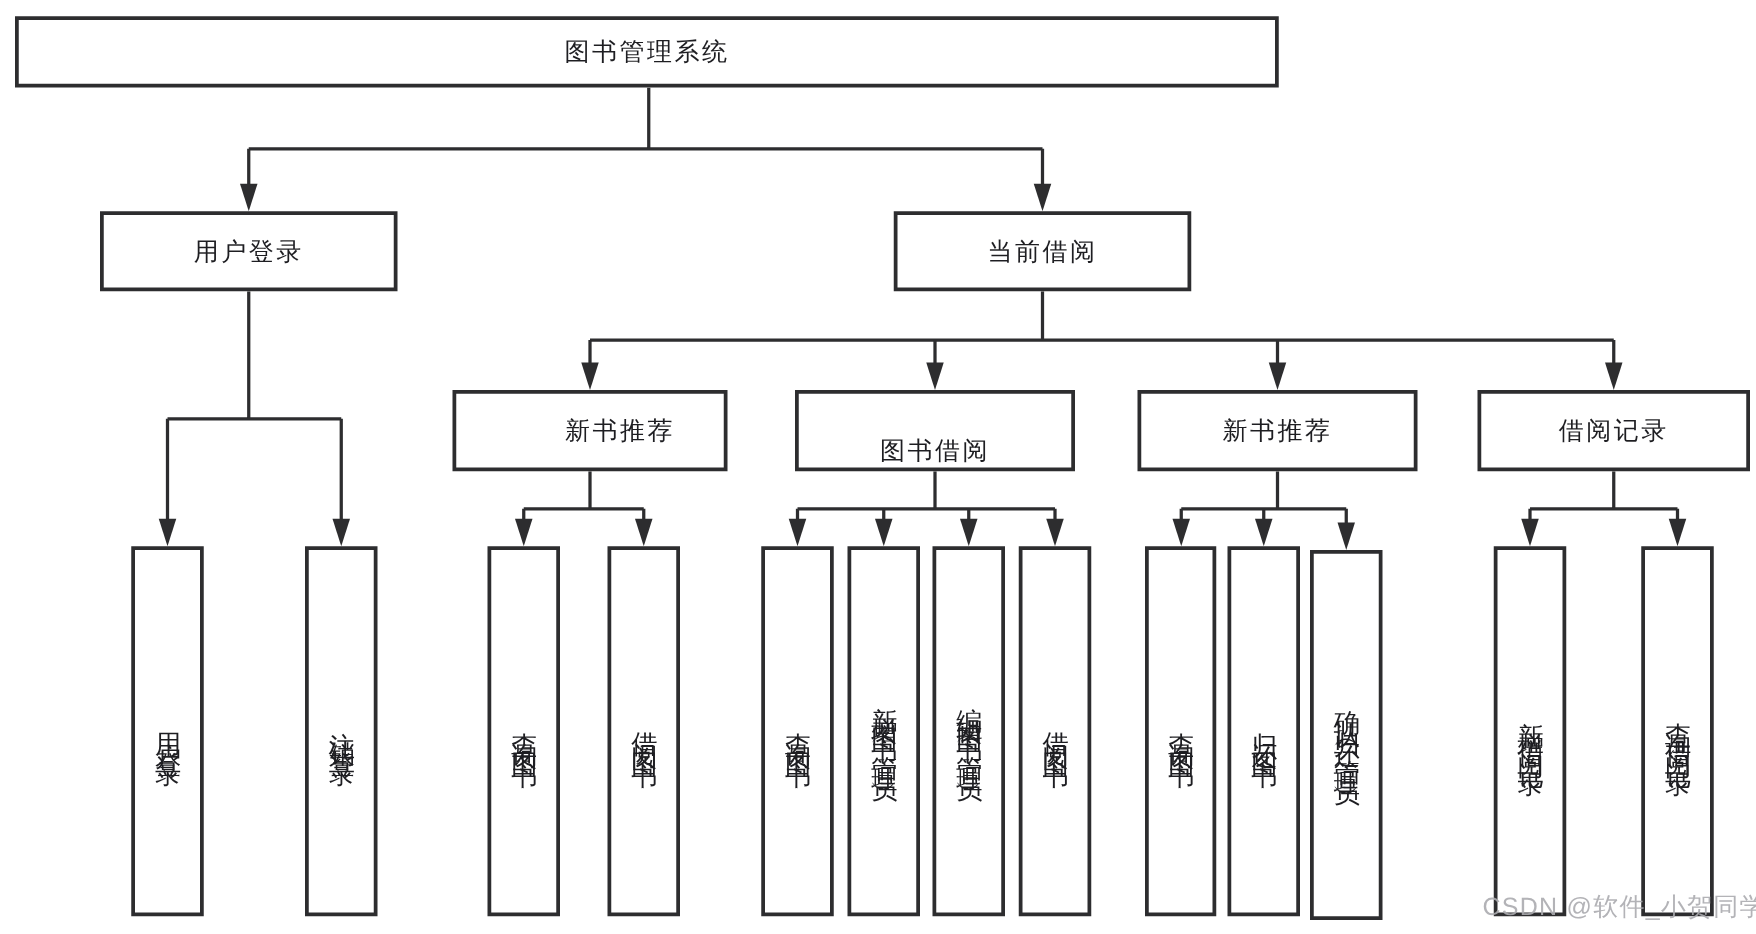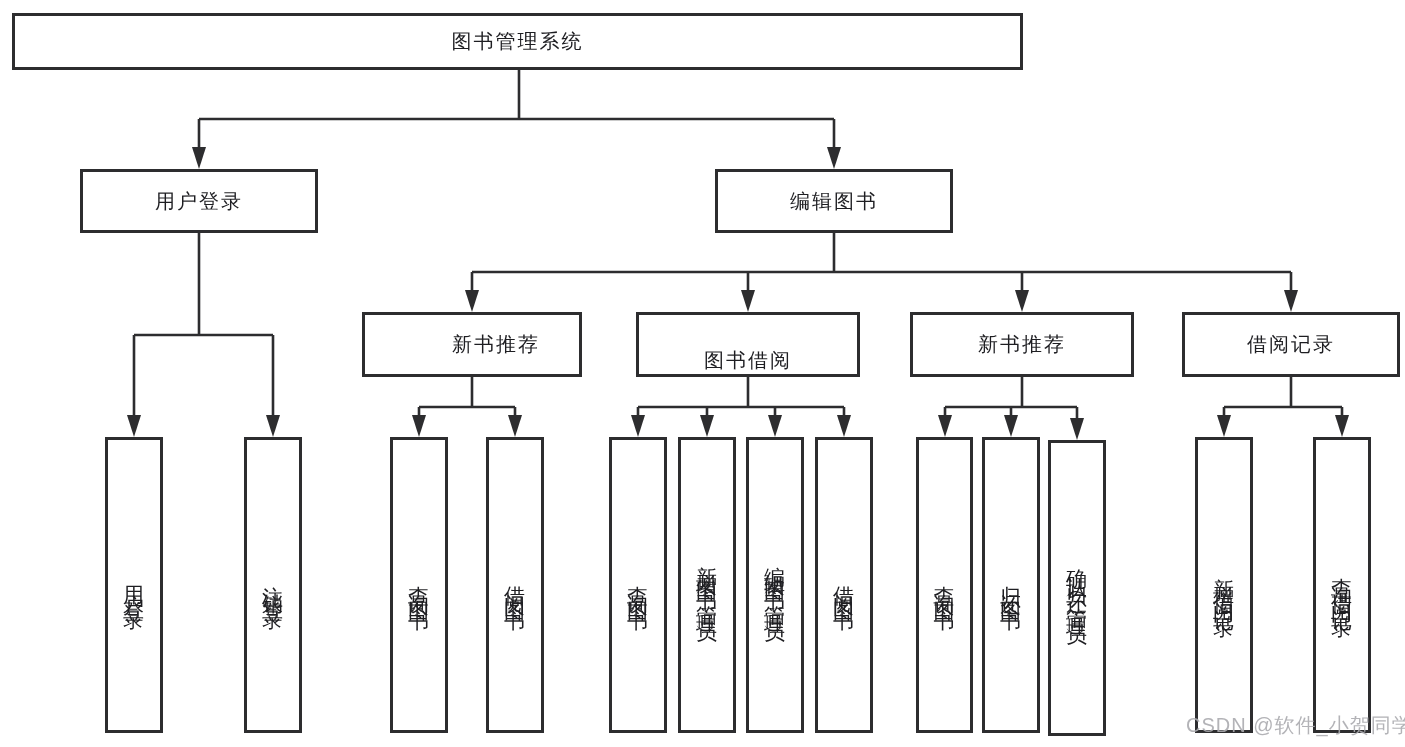--- a/index.html
+++ b/index.html
@@ -94,21 +94,21 @@
   </svg>
 
   <div class="node" style="left:12px; top:13px; width:1011px; height:57px;">
     <span>图书管理系统</span>
   </div>
 
   <div class="node" style="left:80px; top:169px; width:238px; height:64px;">
     <span>用户登录</span>
   </div>
   <div class="node" style="left:715px; top:169px; width:238px; height:64px;">
-    <span>编辑图书</span>
+    <span>当前借阅</span>
   </div>
 
   <div class="node" style="left:362px; top:312px; width:220px; height:65px;padding-left:48px;">
     <span>新书推荐</span>
   </div>
   <div class="node" style="left:636px; top:312px; width:224px; height:65px;align-items:flex-end;">
     <span>图书借阅</span>
   </div>
   <div class="node" style="left:910px; top:312px; width:224px; height:65px;">
     <span>新书推荐</span>

